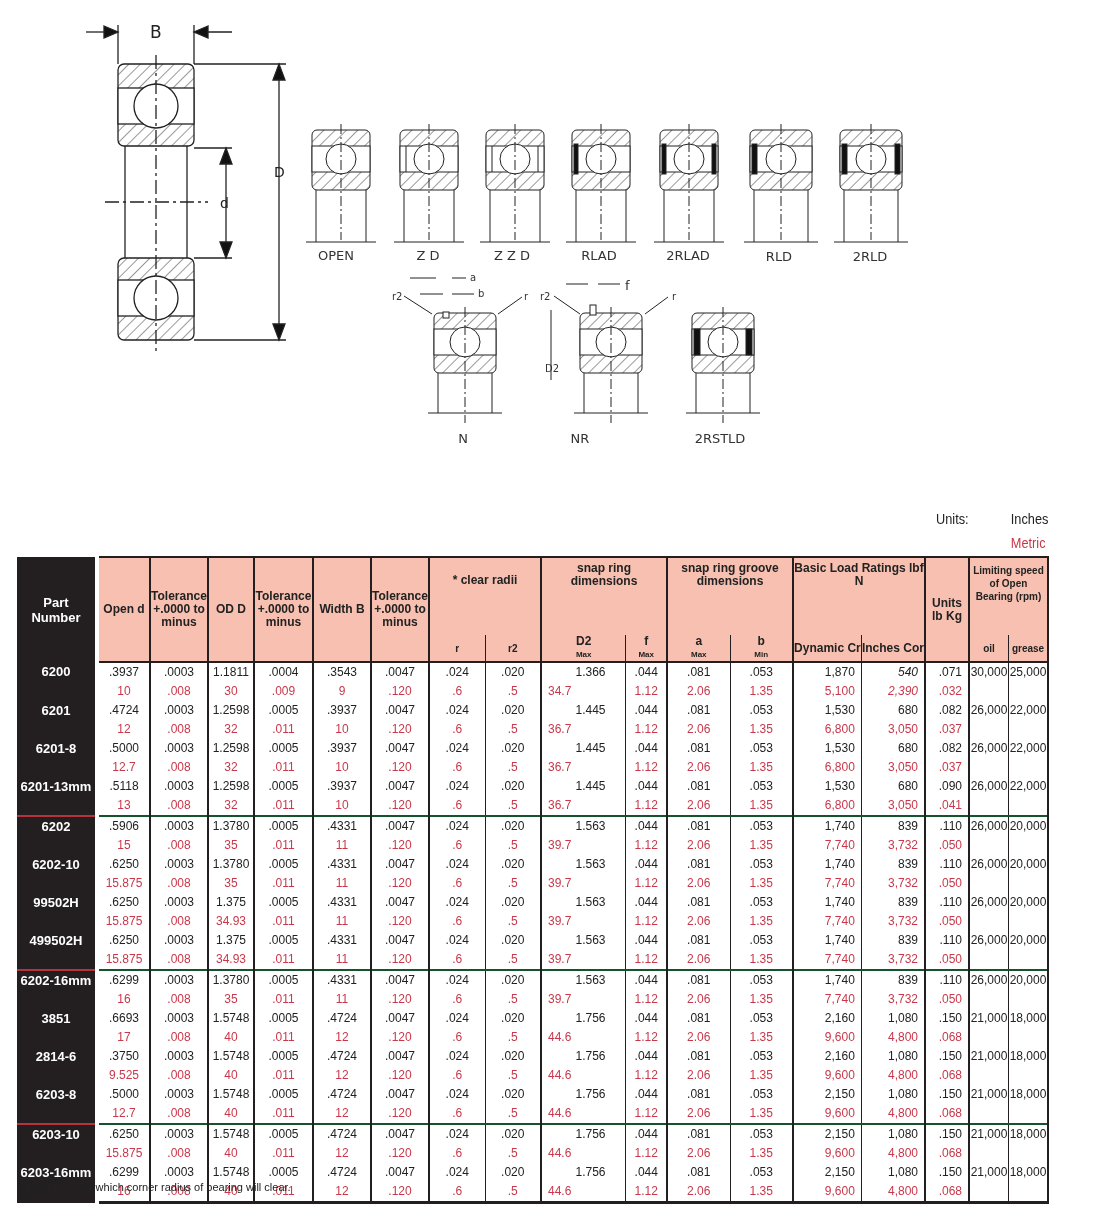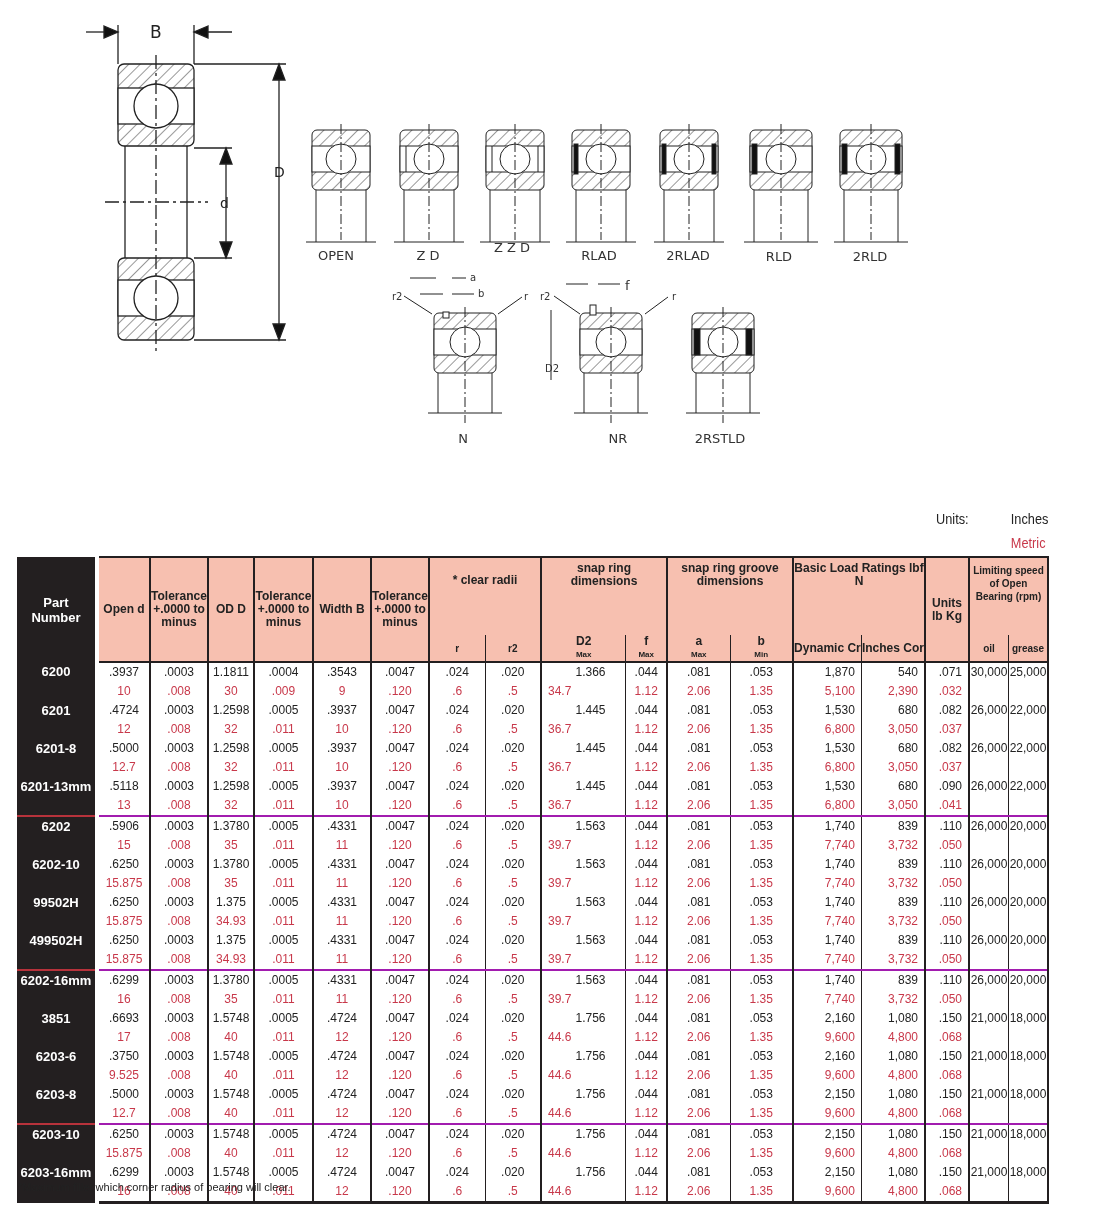--- a/index.html
+++ b/index.html
@@ -12,21 +12,21 @@
   .units .met{position:absolute;left:88px;top:24px;color:#c8384a;}
   table{position:absolute;left:17px;top:556px;border-collapse:collapse;font-family:"Liberation Sans",sans-serif;font-size:12px;}
   td,th{padding:0;}
   .pn{background:#231f20;color:#fff;font-weight:bold;text-align:center;width:78px;border-right:4px solid #fff;font-size:13px;}
   .hd{background:#f7c0b0;font-weight:bold;text-align:center;border:2px solid #231f20;font-size:12px;line-height:13px;}
   .hd small{font-size:8px;display:block;}
   .cell{border-left:2px solid #231f20;border-right:2px solid #231f20;text-align:center;height:38px;vertical-align:top;}
   .cell div{height:19px;line-height:19px;}
   .in{color:#222;}
   .mm{color:#c8384a;}
-  .sep td.cell{border-top:2px solid #a21caf;}
+  .sep td.cell{border-top:2px solid #14532d;}
   .last td.cell{border-bottom:3px solid #231f20;}
   .pncell{background:#231f20;color:#fff;font-weight:bold;text-align:center;font-size:13px;height:38px;vertical-align:top;line-height:19px;border-right:4px solid #fff;}
   .sep .pncell{border-top:2px solid #b7323b;}
   .ral{text-align:right;padding-right:6px;}
   .lal{text-align:left;padding-left:6px;}
   .footnote{position:absolute;left:18px;top:1181px;font-size:11px;color:#222;}
 </style>
 </head>
 <body>
 
@@ -196,27 +196,27 @@
       <text x="392" y="300">r2</text>
       <text x="524" y="300">r</text>
       <text x="540" y="300">r2</text>
       <text x="672" y="300">r</text>
       <text x="545" y="372">D2</text>
     </g>
     <text x="625" y="290" font-family="DejaVu Sans, sans-serif" font-size="13" fill="#333">f</text>
   </svg>
   <div class="cap" style="left:296px;top:248px">OPEN</div>
   <div class="cap" style="left:388px;top:248px">Z D</div>
-  <div class="cap" style="left:472px;top:240px">Z Z D</div>
+  <div class="cap" style="left:472px;top:248px">Z Z D</div>
   <div class="cap" style="left:559px;top:248px">RLAD</div>
   <div class="cap" style="left:648px;top:248px">2RLAD</div>
   <div class="cap" style="left:739px;top:249px">RLD</div>
   <div class="cap" style="left:830px;top:249px">2RLD</div>
   <div class="cap" style="left:423px;top:431px">N</div>
-  <div class="cap" style="left:578px;top:431px">NR</div>
+  <div class="cap" style="left:540px;top:431px">NR</div>
   <div class="cap" style="left:680px;top:431px">2RSTLD</div>
 </div>
 
 <div class="units">
   <span class="lbl">Units:</span>
   <span class="inch">Inches</span>
   <span class="met">Metric</span>
 </div>
 
 <table>
@@ -297,21 +297,21 @@
           <div class="mm  ">2.06</div>
         </td>
         <td class="cell" style="border-left:1px solid #231f20;">
           <div class="in " style="">.053</div>
           <div class="mm  ">1.35</div>
         </td>
         <td class="cell" style="border-right:1px solid #231f20;">
           <div class="in ral" style="">1,870</div>
           <div class="mm  ral">5,100</div>
         </td>
-        <td class="cell" style="border-left:1px solid #231f20;">
+        <td class="cell" style="border-left:1px solid #231f20;font-style:italic;">
           <div class="in ral" style="">540</div>
           <div class="mm  ral">2,390</div>
         </td>
         <td class="cell" style="">
           <div class="in ral" style="">.071</div>
           <div class="mm  ral">.032</div>
         </td>
         <td class="cell" style="border-right:1px solid #231f20;width:38px">
           <div class="in">30,000</div>
         </td>
@@ -934,21 +934,21 @@
           <div class="mm  ral">.068</div>
         </td>
         <td class="cell" style="border-right:1px solid #231f20;width:38px">
           <div class="in">21,000</div>
         </td>
         <td class="cell" style="border-left:1px solid #231f20;width:38px">
           <div class="in">18,000</div>
         </td>
       </tr>
       <tr class="">
-        <td class="pncell"><span>6203-6</span></td>
+        <td class="pncell"><span>2814-6</span></td>
         <td class="cell" style="">
           <div class="in " style="">.3750</div>
           <div class="mm  ">9.525</div>
         </td>
         <td class="cell" style="">
           <div class="in " style="">.0003</div>
           <div class="mm  ">.008</div>
         </td>
         <td class="cell" style="">
           <div class="in " style="">1.5748</div>

